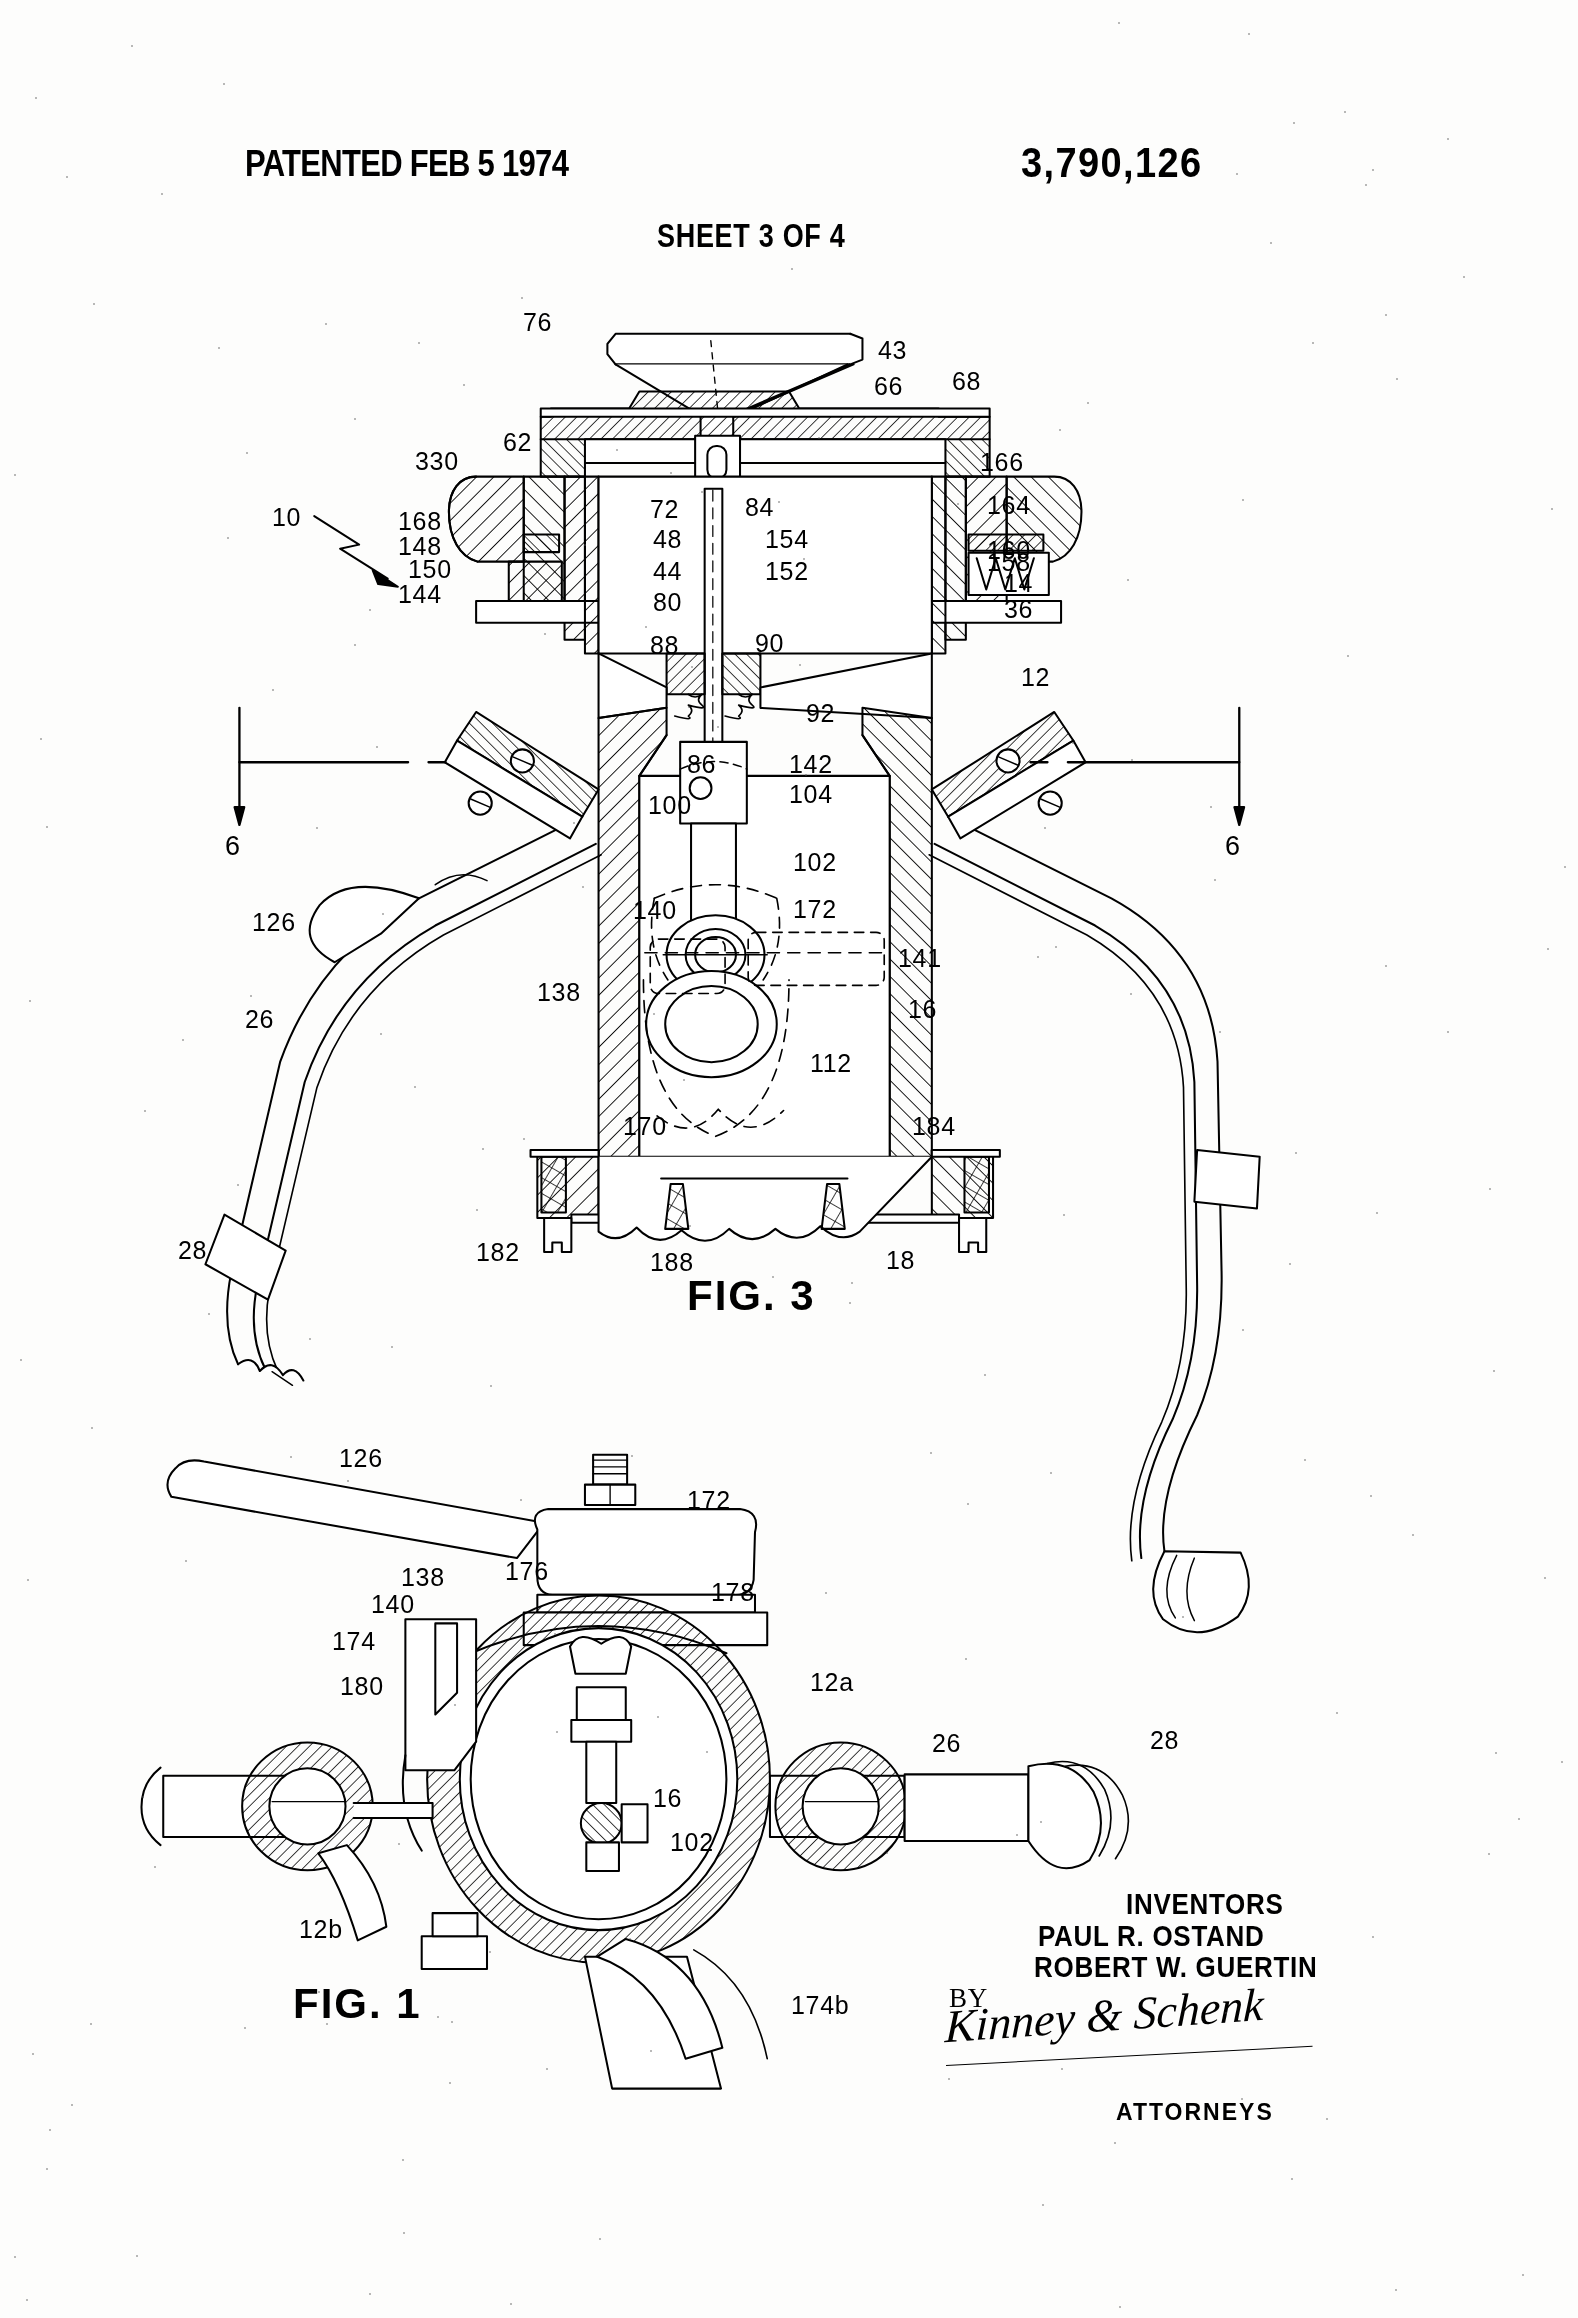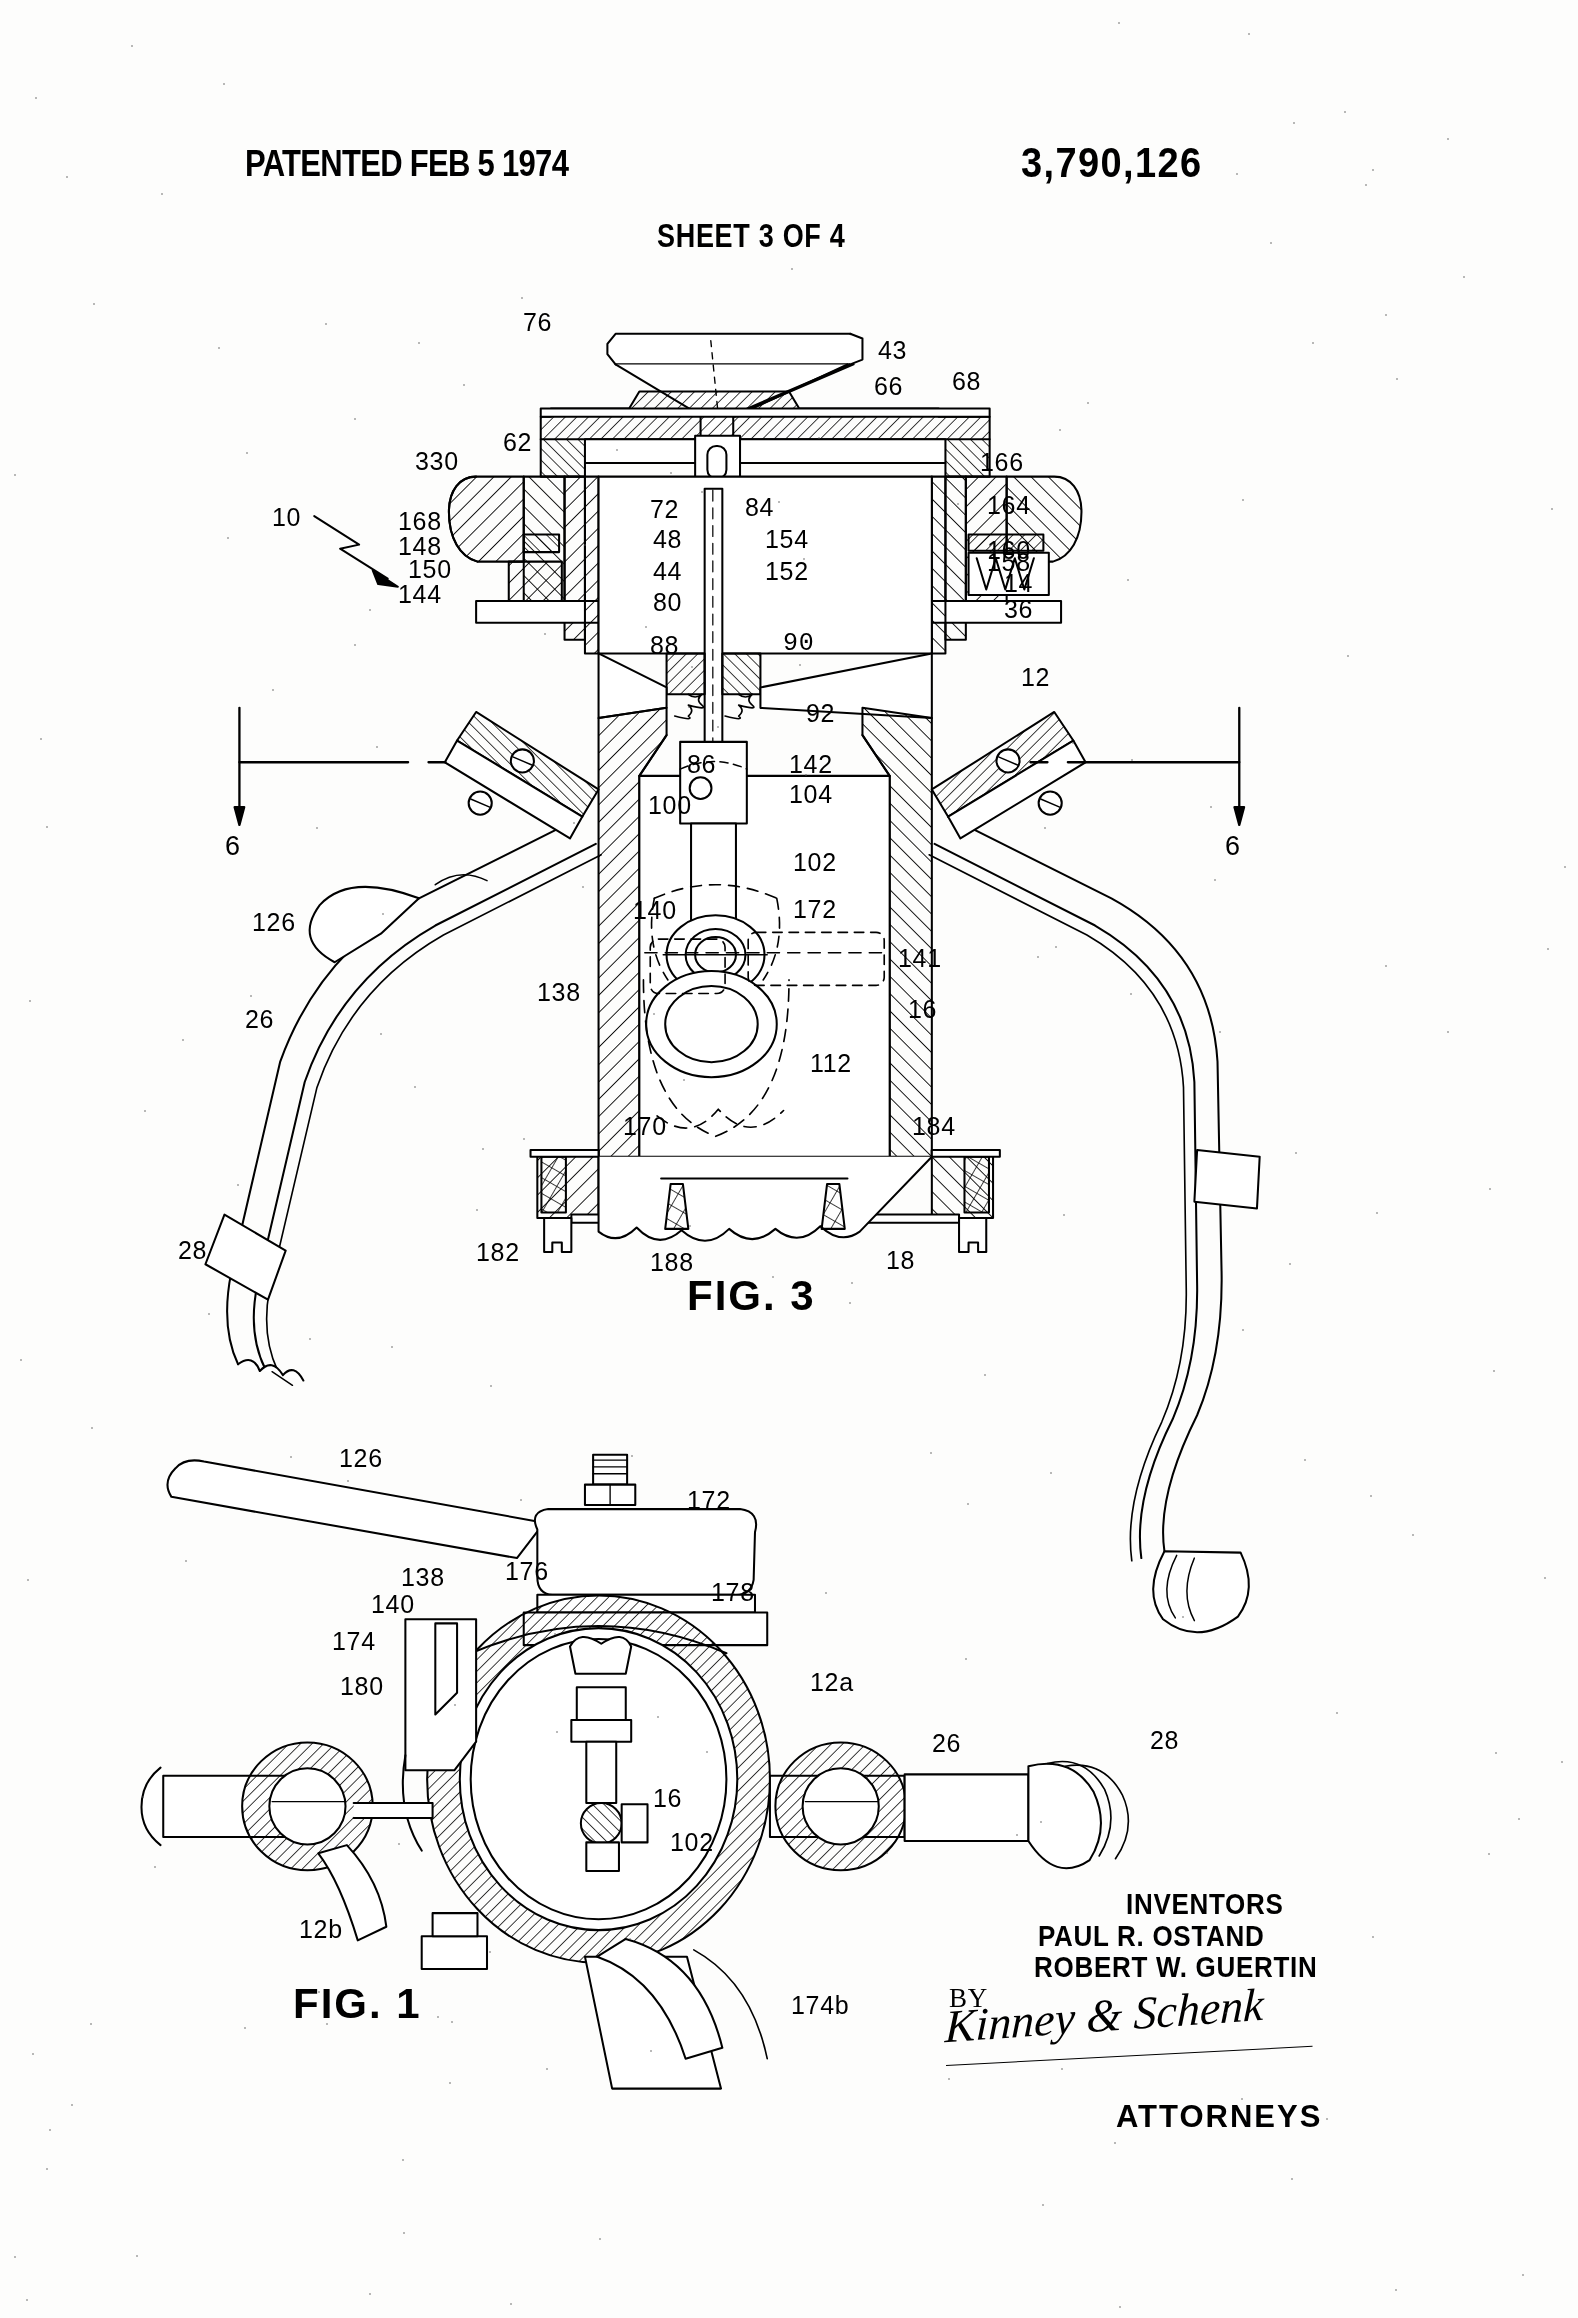--- a/index.html
+++ b/index.html
@@ -54,21 +54,21 @@
     position:absolute;
     font-family:"Liberation Sans", sans-serif;
     font-weight:bold;
     white-space:nowrap;
     letter-spacing:0.7px;
   }
   #inventors-label{ left:1126px; top:1888px; font-size:26px; transform:scaleY(1.1); transform-origin:left top;}
   #inventor-1{ left:1038px; top:1920px; font-size:26px; transform:scaleY(1.1); transform-origin:left top;}
   #inventor-2{ left:1034px; top:1951px; font-size:26px; transform:scaleY(1.1); transform-origin:left top;}
   #by-label{ left:949px; top:1983px; font-family:"Liberation Serif", serif; font-weight:normal; font-size:27px;}
-  #attorneys-label{ left:1116px; top:2099px; font-size:31px; letter-spacing:2px;text-align:center;}
+  #attorneys-label{ left:1116px; top:2099px; font-size:23px; letter-spacing:2px;text-align:center;}
   #signature{
     position:absolute; left:946px; top:2000px;
     font-family:"Liberation Serif", serif;
     font-style:italic; font-size:46px;
     transform:rotate(-4deg) skewX(-6deg);
     transform-origin:left top;
     white-space:nowrap;
   }
   #signature-underline{
     position:absolute; left:946px; top:2065px; width:367px; height:1.4px;
@@ -355,21 +355,21 @@
       <div class="ref" style="left: 765px; top: 527px;">154</div>
       <div class="ref" style="left: 987px; top: 550px;">158</div>
       <div class="ref" style="left: 408px; top: 557px;">150</div>
       <div class="ref" style="left: 653px; top: 559px;">44</div>
       <div class="ref" style="left: 765px; top: 559px;">152</div>
       <div class="ref" style="left: 1004px; top: 571px;">14</div>
       <div class="ref" style="left: 398px; top: 582px;">144</div>
       <div class="ref" style="left: 653px; top: 590px;">80</div>
       <div class="ref" style="left: 1004px; top: 597px;">36</div>
       <div class="ref" style="left: 650px; top: 633px;">88</div>
-      <div class="ref" style="left: 783px; top: 631px; font-family: Liberation Mono, monospace;">90</div>
+      <div class="ref" style="left: 755px; top: 631px;">90</div>
       <div class="ref" style="left: 1021px; top: 665px;">12</div>
       <div class="ref" style="left: 806px; top: 701px;">92</div>
       <div class="ref" style="left: 687px; top: 752px;">86</div>
       <div class="ref" style="left: 789px; top: 752px;">142</div>
       <div class="ref" style="left: 648px; top: 793px;">100</div>
       <div class="ref" style="left: 789px; top: 782px;">104</div>
       <div class="ref" style="left: 793px; top: 850px;">102</div>
       <div class="ref" style="left: 252px; top: 910px;">126</div>
       <div class="ref" style="left: 633px; top: 898px;">140</div>
       <div class="ref" style="left: 793px; top: 897px;">172</div>

